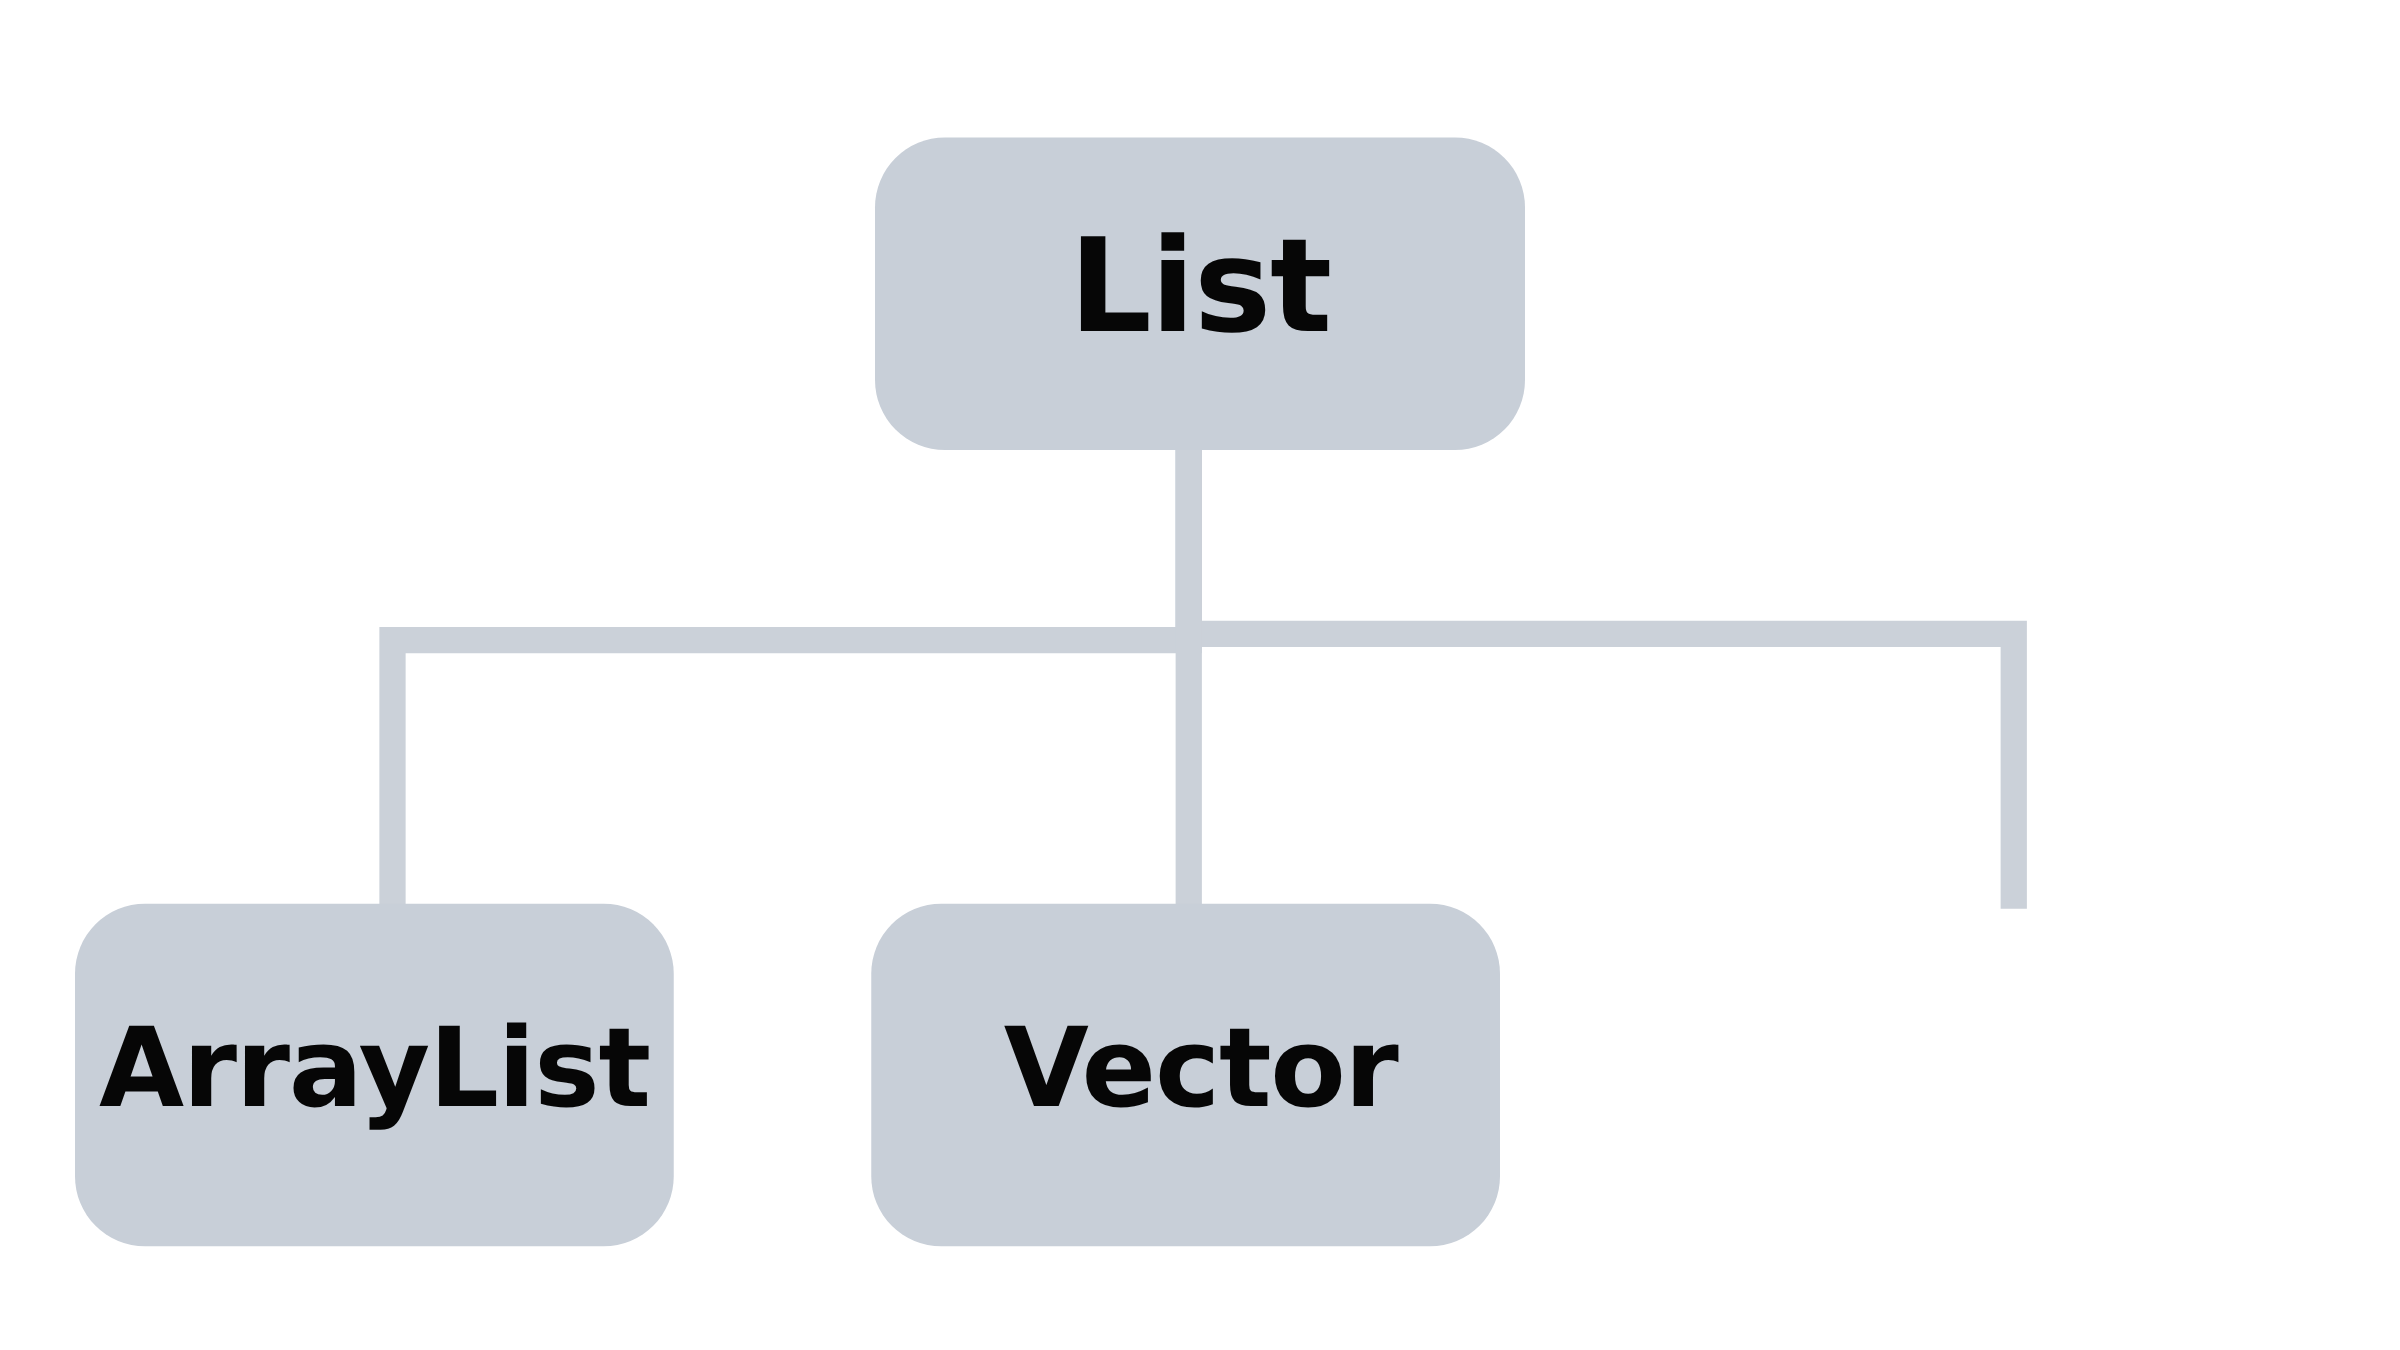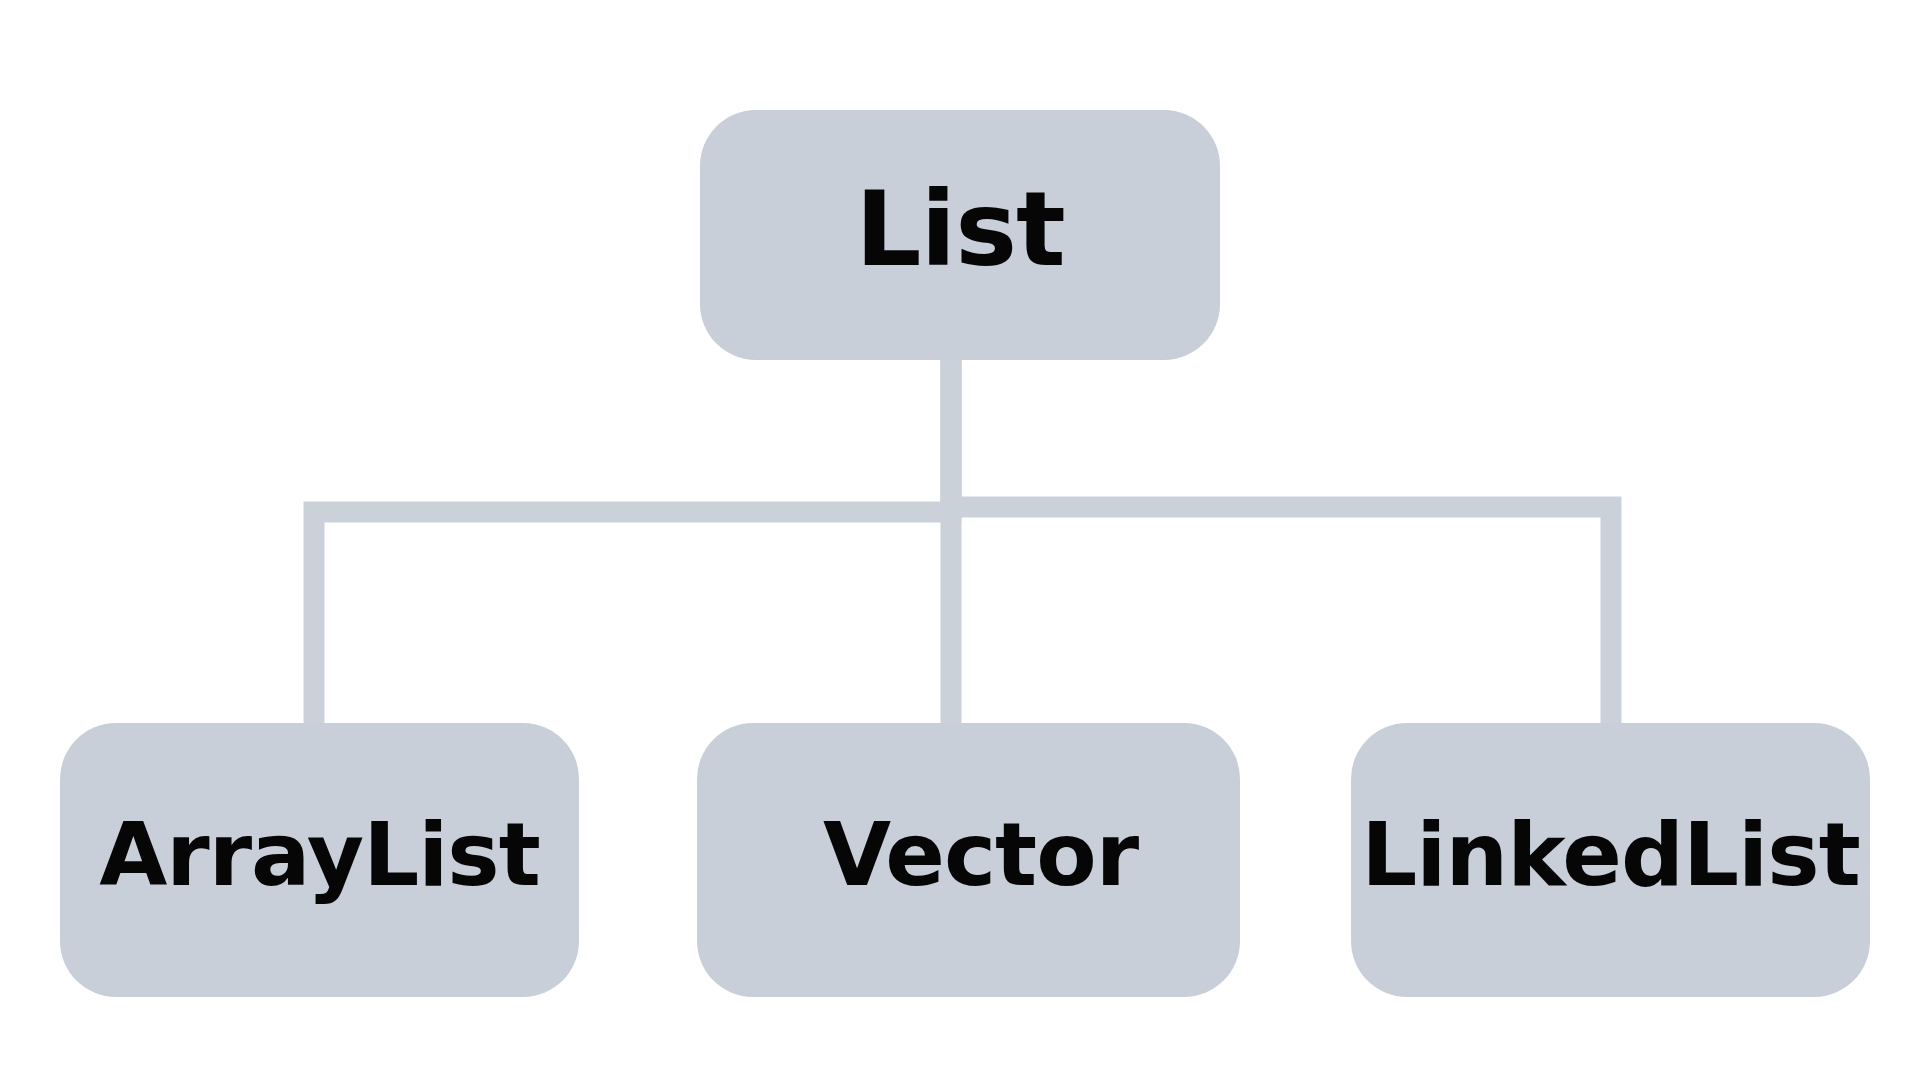--- a/index.html
+++ b/index.html
@@ -39,21 +39,21 @@
   }
   .node .label{
     font-weight:bold;
     color:var(--label-text);
     white-space:nowrap;
     transform:translateY(-6px);
     letter-spacing:-1px;
   }
   .node-root{left:700px;top:110px;width:520px;height:250px;}
   .node-root .label{font-size:104px;}
-  .node-child{top:723px;width:519px;height:274px;}
+  .node-child{top:723px;width:479px;height:274px;}
   .node-child .label{font-size:88px;}
   .node-arraylist{left:60px;}
   .node-vector{left:697px;padding-left:24px;}
   .node-linkedlist{left:1351px;}
 </style>
 </head>
 <body>
 
 <div class="canvas">
 
@@ -68,17 +68,14 @@
   </div>
 
   <div class="node node-child node-arraylist">
     <span class="label">ArrayList</span>
   </div>
 
   <div class="node node-child node-vector">
     <span class="label">Vector</span>
   </div>
 
-  <div class="node node-child node-linkedlist">
-    <span class="label">LinkedList</span>
-  </div>
 
 </div>
 
 </body></html>

